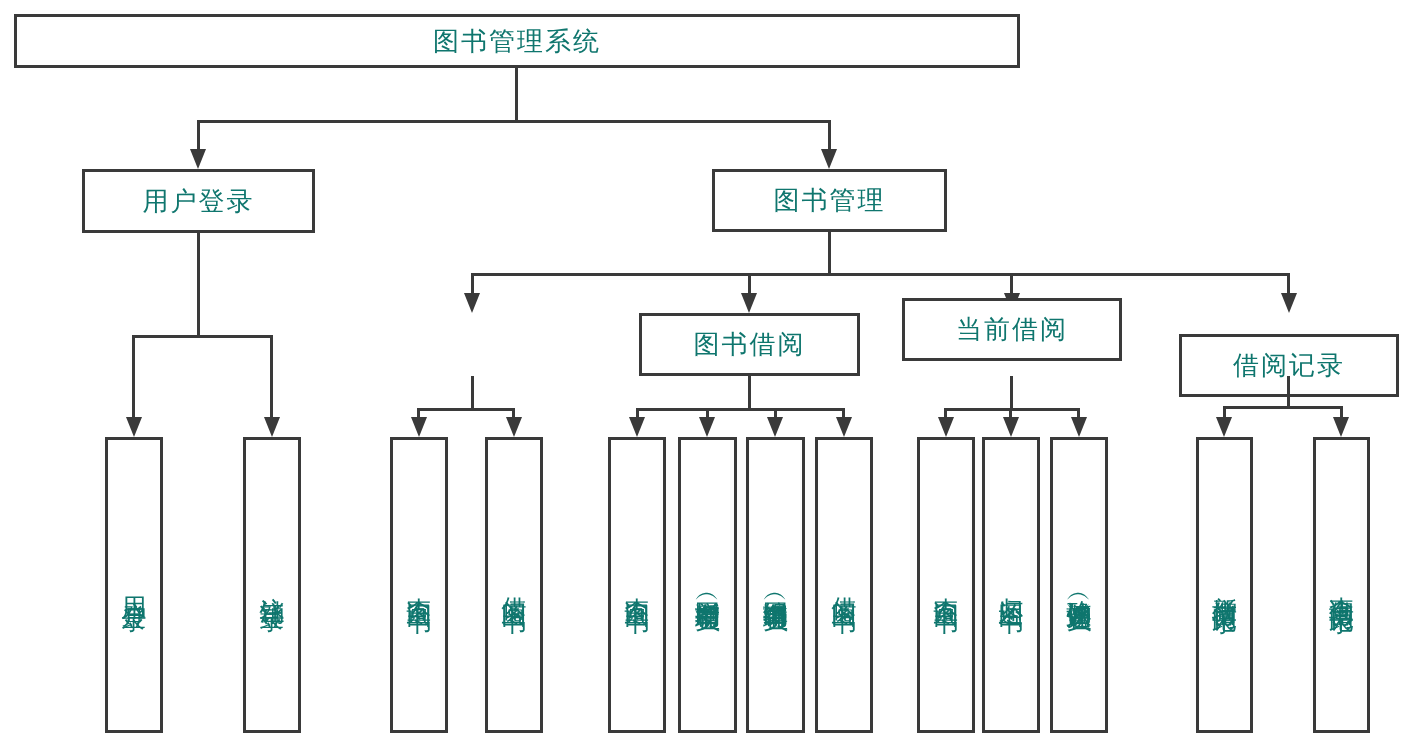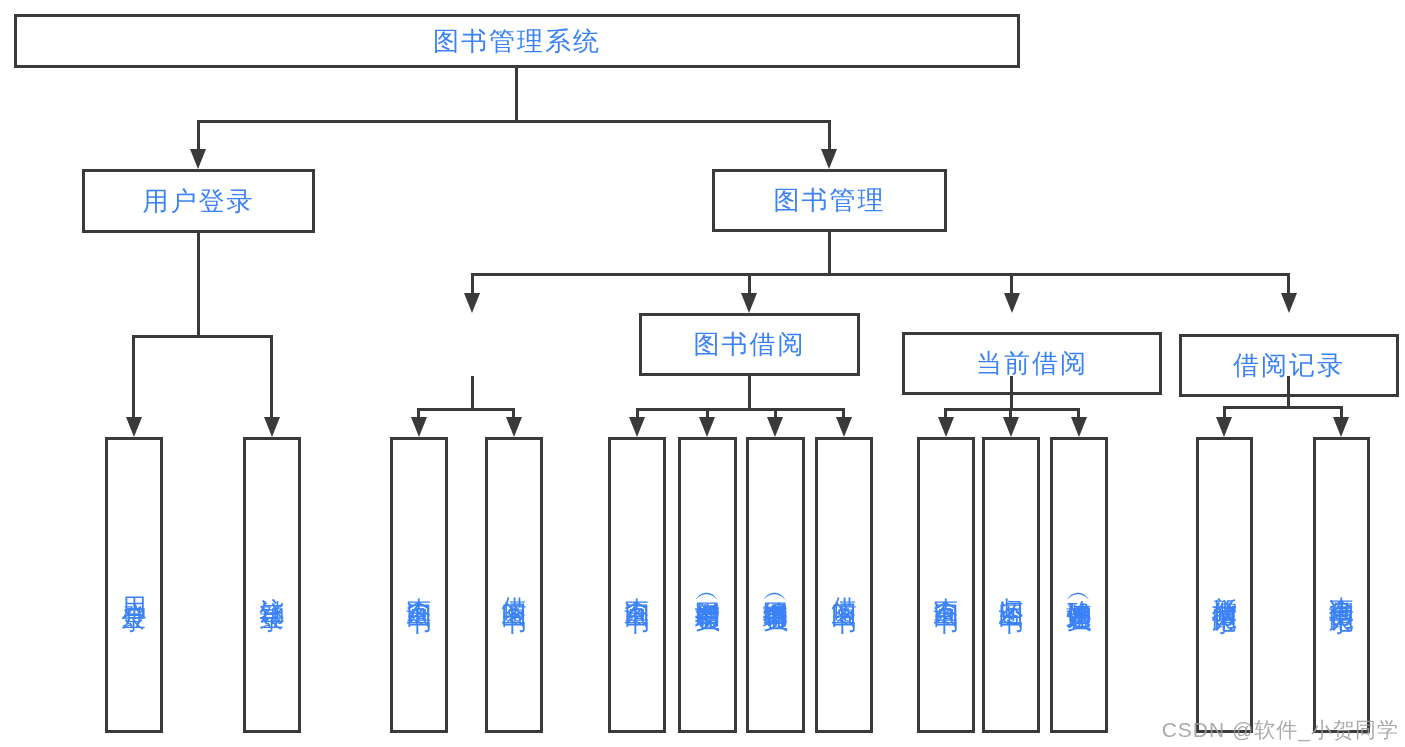--- a/index.html
+++ b/index.html
@@ -2,21 +2,21 @@
 <html><head>
 <meta charset="utf-8">
 <style>
   html,body { margin:0; padding:0; background:#ffffff; }
   .canvas {
     position:relative; width:1405px; height:747px; background:#ffffff;
     font-family:"Liberation Sans","DejaVu Sans",sans-serif; overflow:hidden;
   }
   .node {
     position:absolute; box-sizing:border-box;
-    border:3px solid #3a3a3a; background:#ffffff; color:#3b82f6;
+    border:3px solid #3a3a3a; background:#ffffff; color:#0f766e;
     display:flex; align-items:center; justify-content:center;
   }
   .node.h { font-size:26px; letter-spacing:2px; }
   .node.v {
     writing-mode:vertical-rl; text-orientation:mixed;
     font-size:25px; letter-spacing:4px; line-height:1;
   }
   .vline { position:absolute; width:3px; background:#3a3a3a; }
   .hline { position:absolute; height:3px; background:#3a3a3a; }
   .arrow {
@@ -67,21 +67,21 @@
   <div class="vline" style="left:748px; top:273px; height:20px;"></div>
   <div class="arrow" style="left:741px; top:293px;"></div>
   <div class="vline" style="left:1010px; top:273px; height:20px;"></div>
   <div class="arrow" style="left:1004px; top:293px;"></div>
   <div class="vline" style="left:1287px; top:273px; height:20px;"></div>
   <div class="arrow" style="left:1281px; top:293px;"></div>
 
   <div class="node h" style="left:639px; top:313px; width:221px; height:63px;">
     <span>图书借阅</span>
   </div>
-  <div class="node h" style="left:902px; top:332px; width:260px; height:63px;">
+  <div class="node h" style="left:902px; top:298px; width:220px; height:63px;">
     <span>当前借阅</span>
   </div>
   <div class="node h" style="left:1179px; top:313px; width:220px; height:63px;margin-top:21px;">
     <span>借阅记录</span>
   </div>
 
   <div class="vline" style="left:471px; top:376px; height:32px;"></div>
   <div class="hline" style="left:419px; top:408px; width:95px;"></div>
   <div class="vline" style="left:417px; top:408px; height:9px;"></div>
   <div class="arrow" style="left:411px; top:417px;"></div>
@@ -152,15 +152,14 @@
     <span>确认归还（管理员）</span>
   </div>
 
   <div class="node v" style="left:1196px; top:437px; width:57px; height:296px; letter-spacing:3px;">
     <span>新增借阅记录</span>
   </div>
   <div class="node v" style="left:1313px; top:437px; width:57px; height:296px; letter-spacing:3px;">
     <span>查询借阅记录</span>
   </div>
 
-  <div class="watermark">CSDN @软件_小贺同学</div>
 
 </div>
 
 </body></html>

